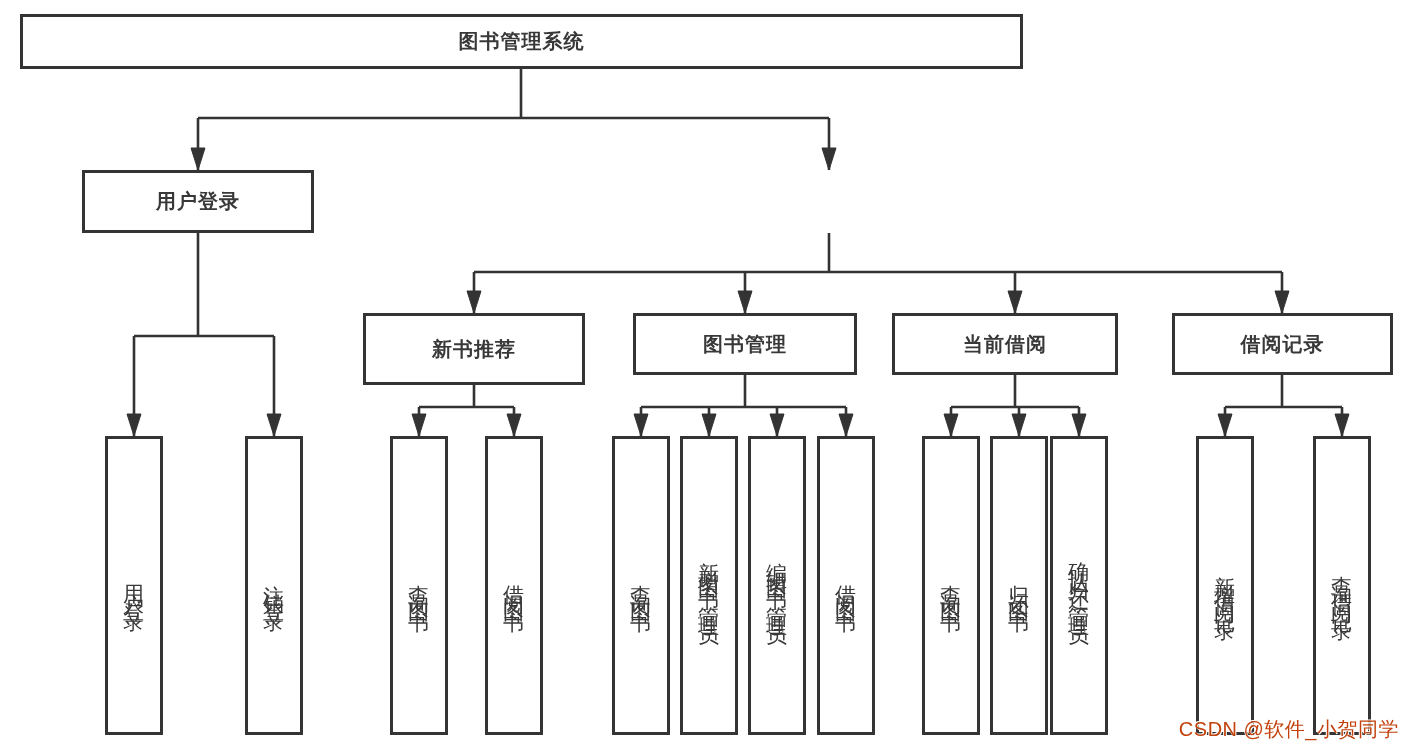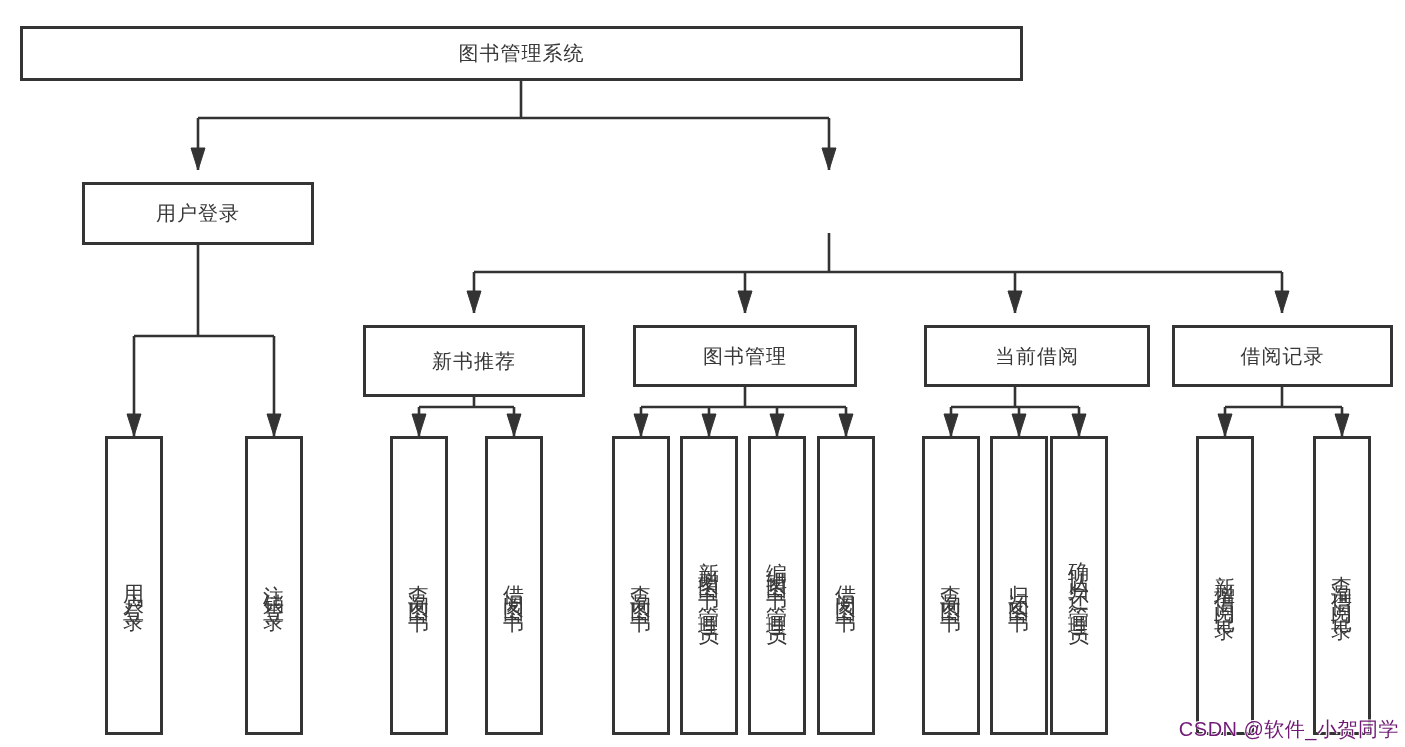--- a/index.html
+++ b/index.html
@@ -23,39 +23,38 @@
     box-sizing: border-box;
     background: #ffffff;
     border: 3px solid #343434;
     display: flex;
     align-items: center;
     justify-content: center;
     color: #383838;
   }
   .hnode {
     font-size: 20px;
-    font-weight: 400;
+    font-weight: 700;
     letter-spacing: 1px;
     white-space: nowrap;
-    margin-top: 12px;
   }
   .leaf {
     font-size: 21px;
     font-weight: 500;
     writing-mode: vertical-rl;
     text-orientation: mixed;
     letter-spacing: 9px;
     line-height: 1;
   }
   .watermark {
     position: absolute;
     right: 6px;
     bottom: 4px;
     font-size: 20px;
-    color: #701a75;
+    color: #c2410c;
     letter-spacing: 0.5px;
     white-space: nowrap;
     text-shadow: 1px 1px 0 #ffffff, -1px -1px 0 #ffffff;
     z-index: 5;
   }
 </style>
 </head>
 <body>
 
 <div class="stage">
@@ -95,21 +94,21 @@
     <path d="M1225 407 V436" fill="none" stroke="#333333" stroke-width="2.6" marker-end="url(#arrow)"></path>
     <path d="M1342 407 V436" fill="none" stroke="#333333" stroke-width="2.6" marker-end="url(#arrow)"></path>
   </svg>
 
   <div class="node hnode" style="left:20px; top:14px; width:1003px; height:55px;">图书管理系统</div>
 
   <div class="node hnode" style="left:82px; top:170px; width:232px; height:63px;">用户登录</div>
 
   <div class="node hnode" style="left:363px; top:313px; width:222px; height:72px;">新书推荐</div>
   <div class="node hnode" style="left:633px; top:313px; width:224px; height:62px;">图书管理</div>
-  <div class="node hnode" style="left:924px; top:313px; width:226px; height:62px;">当前借阅</div>
+  <div class="node hnode" style="left:892px; top:313px; width:226px; height:62px;">当前借阅</div>
   <div class="node hnode" style="left:1172px; top:313px; width:221px; height:62px;">借阅记录</div>
 
   <div class="node leaf" style="left:105px; top:436px; width:58px; height:299px;">用户登录</div>
   <div class="node leaf" style="left:245px; top:436px; width:58px; height:299px;">注销登录</div>
 
   <div class="node leaf" style="left:390px; top:436px; width:58px; height:299px;">查询图书</div>
   <div class="node leaf" style="left:485px; top:436px; width:58px; height:299px;">借阅图书</div>
 
   <div class="node leaf" style="left:612px; top:436px; width:58px; height:299px;">查询图书</div>
   <div class="node leaf" style="left:680px; top:436px; width:58px; height:299px;">新增图书（管理员）</div>

